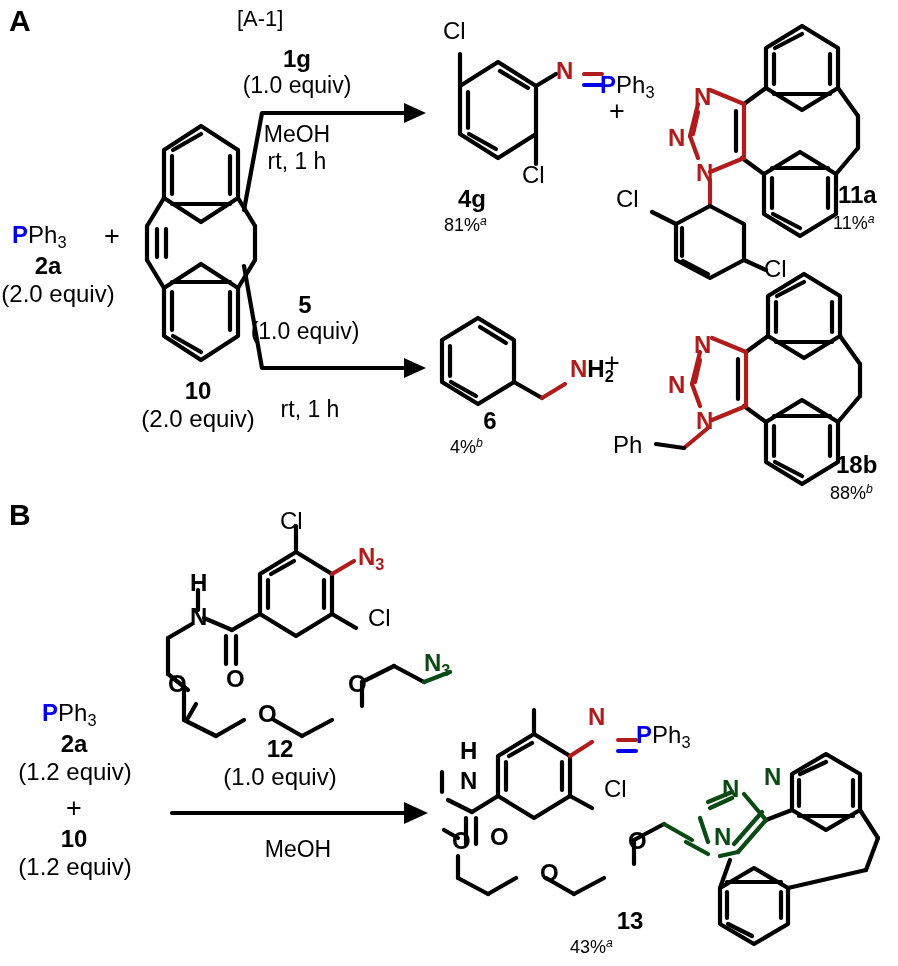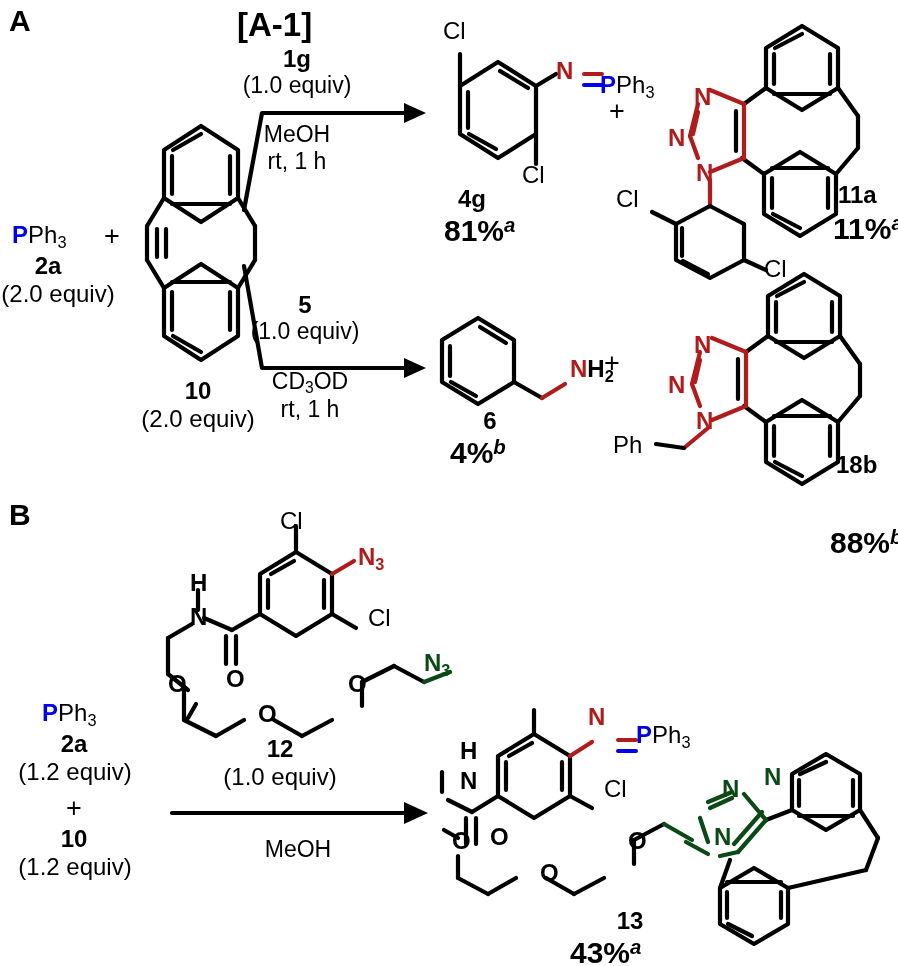--- a/index.html
+++ b/index.html
@@ -20,27 +20,27 @@
   .panel-letter{
     font-weight:bold;
     font-size:30px;
     line-height:1;
     letter-spacing:0px;
   }
   .txt{font-size:24px;line-height:1.12;white-space:nowrap;}
   .txt.b{font-weight:bold;}
   .txt.c{text-align:center;}
   .cond{font-size:23px;text-align:center;line-height:1.2;}
-  .bracket{font-weight:bold;font-size:33px;letter-spacing:0px;}
+  .bracket{font-weight:normal;font-size:22px;letter-spacing:0px;}
   .sub{font-size:0.68em;vertical-align:-0.28em;}
   .sup-it{font-size:0.68em;vertical-align:0.45em;font-style:italic;}
   .atomP{color:#0000ee;font-weight:bold;}
   .atomN-red{color:#b01c1c;font-weight:bold;}
   .atomN-grn{color:#0b4a14;font-weight:bold;}
-  .yield{font-size:30px;font-weight:bold;}
+  .yield{font-size:18px;}
   .plus{font-size:27px;}
 </style>
 </head>
 <body>
 
 <div id="scheme">
 
   <div class="abs panel-letter" style="left:9px;top:6px;">A</div>
 
   <div class="abs txt" style="left:12px;top:222px;">
@@ -189,23 +189,20 @@
   </div>
   <div class="abs txt" style="left:616px;top:186px;">Cl</div>
   <div class="abs txt" style="left:764px;top:256px;">Cl</div>
   <div class="abs txt b" style="left:838px;top:182px;">11a</div>
   <div class="abs yield" style="left:833px;top:212px;">
     <span>11%</span><span class="sup-it">a</span>
   </div>
 
   <div class="abs txt b c" style="left:255px;top:292px;width:100px;">5</div>
   <div class="abs cond" style="left:235px;top:318px;width:140px;">(1.0 equiv)</div>
-  <div class="abs cond" style="left:240px;top:368px;width:140px;">
-    <span>CD</span><span class="sub">3</span><span>OD</span>
-  </div>
   <div class="abs cond" style="left:240px;top:396px;width:140px;">rt, 1 h</div>
 
   <svg class="abs" style="left:222px;top:258px;" width="200" height="130" viewBox="0 0 200 130">
     <g fill="none" stroke="#000" stroke-width="4.2" stroke-linecap="round" stroke-linejoin="round">
       <path d="M22,8 L40,110 L186,110"></path>
     </g>
     <polygon points="182,100 204,110 182,120" fill="#000"></polygon>
   </svg>
 
   <svg class="abs" style="left:432px;top:310px;" width="190" height="120" viewBox="0 0 190 120">
@@ -273,21 +270,21 @@
     <span class="atomN-red">N</span>
   </div>
   <div class="abs txt b" style="left:668px;top:372px;">
     <span class="atomN-red">N</span>
   </div>
   <div class="abs txt b" style="left:696px;top:408px;">
     <span class="atomN-red">N</span>
   </div>
   <div class="abs txt" style="left:613px;top:432px;">Ph</div>
   <div class="abs txt b" style="left:836px;top:452px;">18b</div>
-  <div class="abs yield" style="left:830px;top:482px;margin-top:44px;">
+  <div class="abs yield" style="left:830px;top:482px;">
     <span>88%</span><span class="sup-it">b</span>
   </div>
 
   <div class="abs panel-letter" style="left:9px;top:500px;">B</div>
 
   <div class="abs txt" style="left:42px;top:700px;">
     <span class="atomP">P</span><span>Ph</span><span class="sub">3</span>
   </div>
   <div class="abs txt b c" style="left:38px;top:731px;width:72px;">2a</div>
   <div class="abs txt c" style="left:12px;top:759px;width:126px;">(1.2 equiv)</div>

